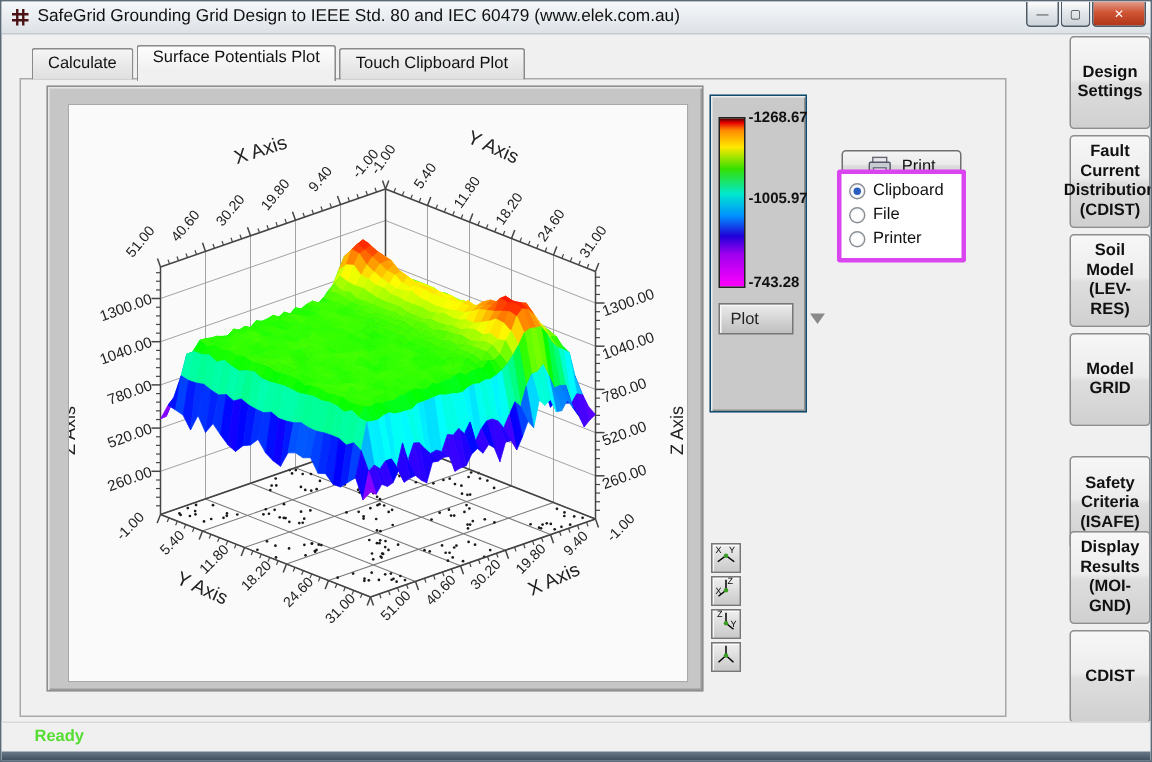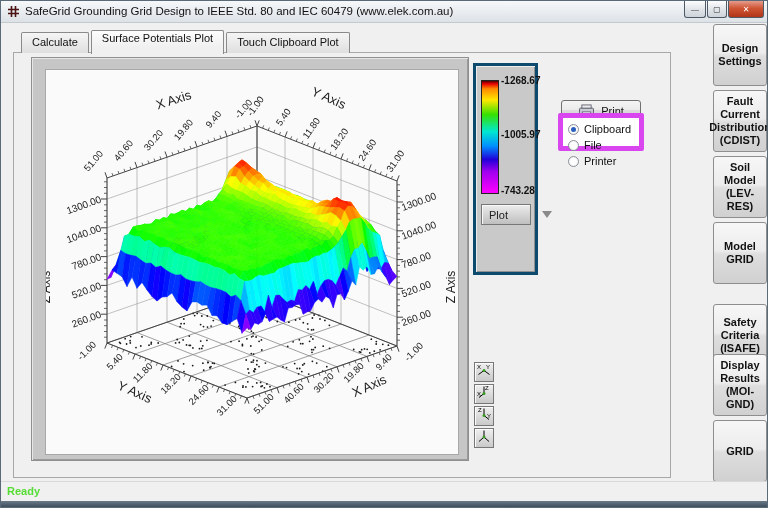--- a/index.html
+++ b/index.html
@@ -31,58 +31,58 @@
     background:#f0f0f0;border:1px solid #a8a8a8;z-index:1;}
   
   #plot-frame{position:absolute;left:30px;top:56px;width:438px;height:404px;
     background:#c6c6c6;border:1px solid #8f8f8f;
     box-shadow:inset 1px 1px 0 #e6e6e6, inset -1px -1px 0 #9a9a9a;z-index:2;}
   #plot-white{position:absolute;left:13px;top:11px;width:414px;height:386px;
     background:#fafafa;border:1px solid #a8a8a8;overflow:hidden;}
   #plot3d{display:block;}
   
   #color-scale{position:absolute;left:472px;top:62px;width:65px;height:212px;
-    background:#c9c9c9;border:3px solid #0c4a6e;
+    background:#c9c9c9;border:1px solid #0c4a6e;
     box-shadow:inset 1px 1px 0 #ececec, inset -1px -1px 0 #909090;z-index:2;}
   #grad-bar{position:absolute;left:5px;top:14px;width:18px;height:114px;border:1px solid #222;}
   .scale-label{position:absolute;left:25px;font-size:10px;font-weight:bold;color:#111;white-space:nowrap;z-index:3;}
   #scale-top{top:9px;} #scale-mid{top:63px;} #scale-bot{top:119px;}
   #plot-dropdown{position:absolute;left:5px;top:138px;width:50px;height:21px;
     background:linear-gradient(#ececec,#bfbfbf);border:1px solid #777;
     box-shadow:inset 1px 1px 0 #f8f8f8;display:flex;align-items:center;font-size:11px;color:#222;padding-left:7px;gap:28px;}
   #plot-dropdown .tri{width:0;height:0;border-left:5px solid transparent;border-right:5px solid transparent;
     border-top:7px solid #8a8a8a;margin-left:6px;}
   
   #print-button{position:absolute;left:560px;top:87px;width:80px;height:21px;
     border:1px solid #707070;border-radius:3px;
     background:linear-gradient(#f4f4f4,#ebebeb 45%,#dcdcdc 50%,#cfcfcf);
     display:flex;align-items:center;justify-content:center;font-size:11px;color:#111;z-index:2;margin-top:12px;}
   #print-button svg{margin-right:6px;}
-  #radio-panel{position:absolute;left:557px;top:112px;width:86px;height:38px;
-    background:#fff;border:5px solid #d946ef;border-radius:2px;z-index:2;padding:3px 0 0 5px;}
+  #radio-panel{position:absolute;left:557px;top:112px;width:86px;height:62px;
+    background:#fff;border:3px solid #d946ef;border-radius:2px;z-index:2;padding:3px 0 0 5px;}
   .radio-row{display:flex;align-items:center;height:16px;}
   .radio-circle{width:11px;height:11px;border-radius:50%;border:1px solid #8a9097;
     background:radial-gradient(#fff 40%,#e7eaee);position:relative;margin-right:5px;flex:0 0 auto;}
   .radio-circle.sel::after{content:"";position:absolute;left:2px;top:2px;width:5px;height:5px;
     border-radius:50%;background:#2a5fbf;}
   .radio-label{font-size:11px;color:#111;}
   
   #view-buttons{position:absolute;left:473px;top:361px;width:20px;z-index:2;}
   .viewbtn{width:20px;height:20px;margin-bottom:2px;border:1px solid #777;
     background:linear-gradient(#efefef,#c9c9c9);box-shadow:inset 1px 1px 0 #fbfbfb;
     display:flex;align-items:center;justify-content:center;}
   
   .sidebtn{position:absolute;left:682px;width:54px;height:62px;border:1px solid #8e8e8e;border-radius:3px;
     background:linear-gradient(#f7f7f7,#ececec 46%,#dedede 52%,#d0d0d0);
     display:flex;align-items:center;justify-content:center;text-align:center;
     font-size:11px;font-weight:bold;color:#111;line-height:13px;white-space:pre-line;padding:2px;margin-left:30px;}
   
   #statusbar{position:absolute;left:0;top:480px;width:100%;height:20px;background:#f0f0f0;
     border-top:1px solid #d9d9d9;}
-  #status-text{position:absolute;left:6px;top:3px;font-size:11px;font-weight:bold;}
+  #status-text{position:absolute;left:22px;top:3px;font-size:11px;font-weight:bold;}
   #bottomband{position:absolute;left:0;top:500px;width:100%;height:8px;
     background:linear-gradient(#6a7a88,#31404e);}
   text{font-family:"Liberation Sans","DejaVu Sans",sans-serif;}
 </style>
 </head>
 <body>
 
 <div id="win">
 
   <div id="titlebar">
@@ -1729,21 +1729,21 @@
       <div class="sidebtn" style="top: 23px;">Design Settings</div>
       <div class="sidebtn" style="top: 89px;">Fault Current Distribution
 (CDIST)</div>
       <div class="sidebtn" style="top: 155px;">Soil Model
 (LEV-RES)</div>
       <div class="sidebtn" style="top: 221px;">Model GRID</div>
       <div class="sidebtn" style="top: 303px;">Safety Criteria
 (ISAFE)</div>
       <div class="sidebtn" style="top: 353px;">Display Results
 (MOI-GND)</div>
-      <div class="sidebtn" style="top: 419px;">GRID</div>
+      <div class="sidebtn" style="top: 419px;">CDIST</div>
     </div>
 
   <div id="statusbar">
     <span id="status-text" style="color: rgb(85, 221, 51);">Ready</span>
   </div>
   <div id="bottomband"></div>
 
 </div>
 
 </body></html>

